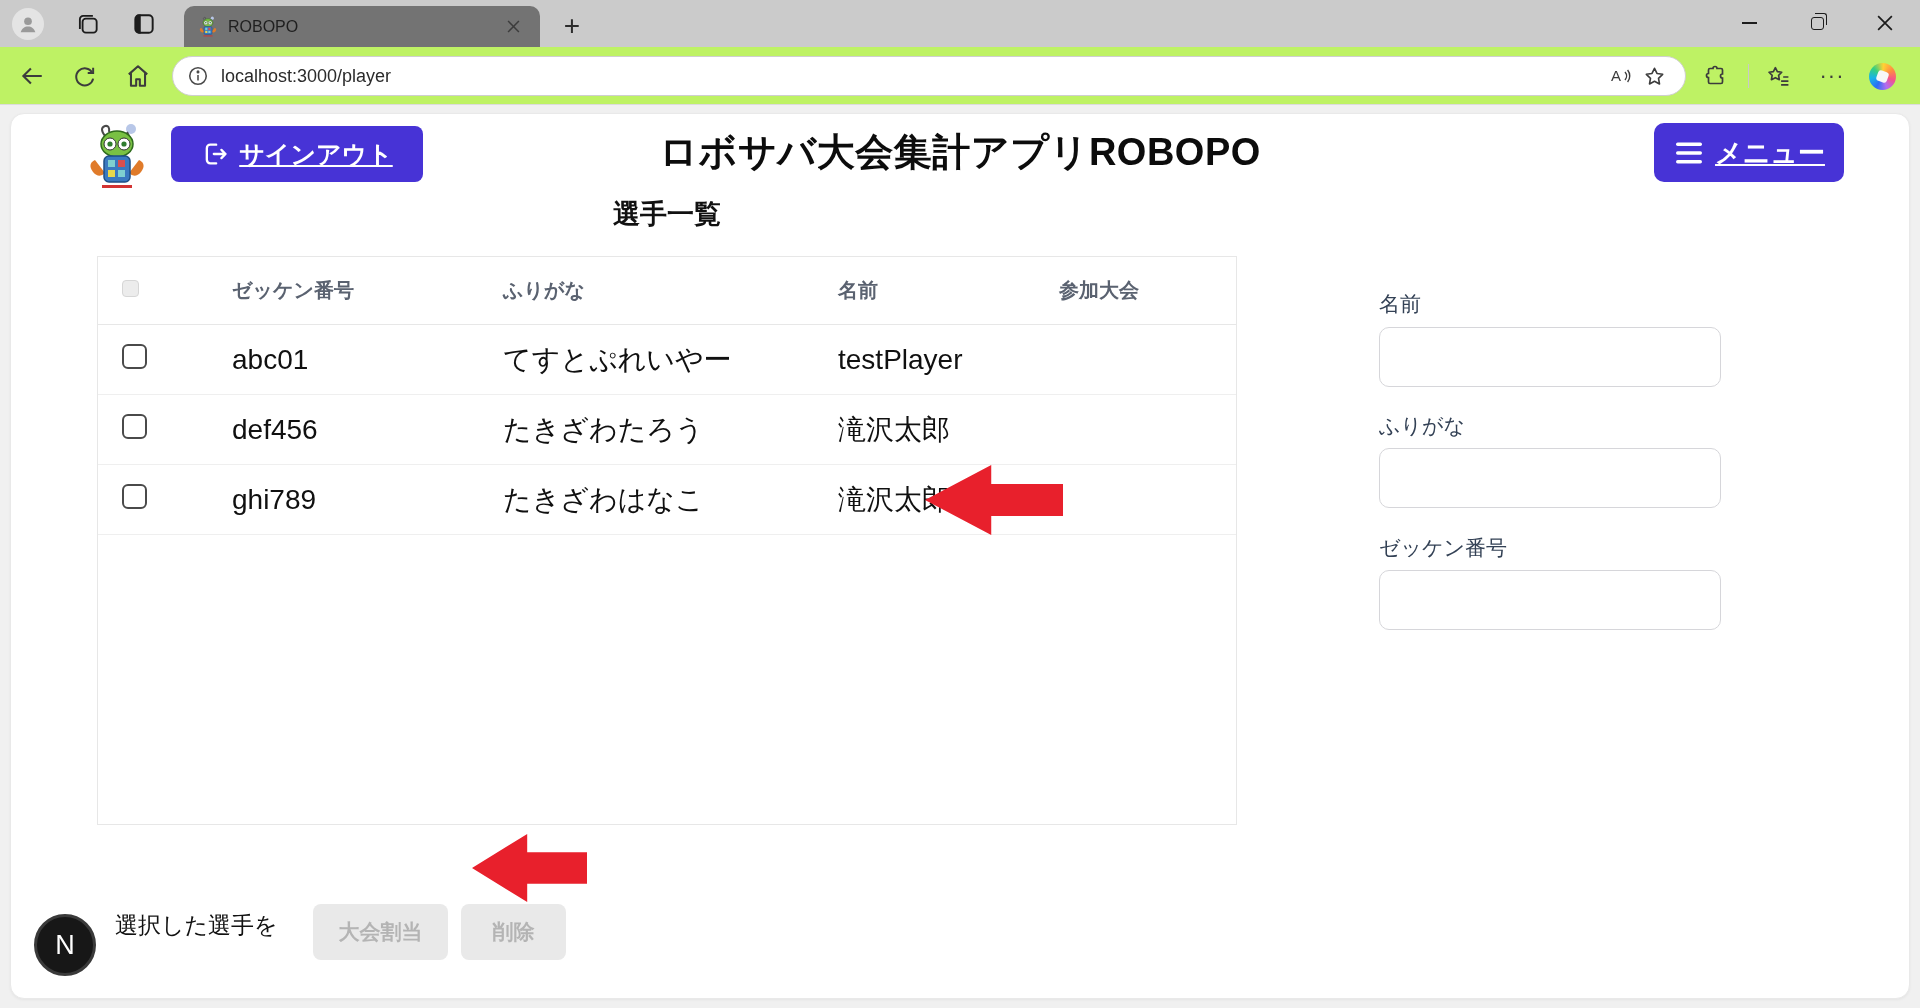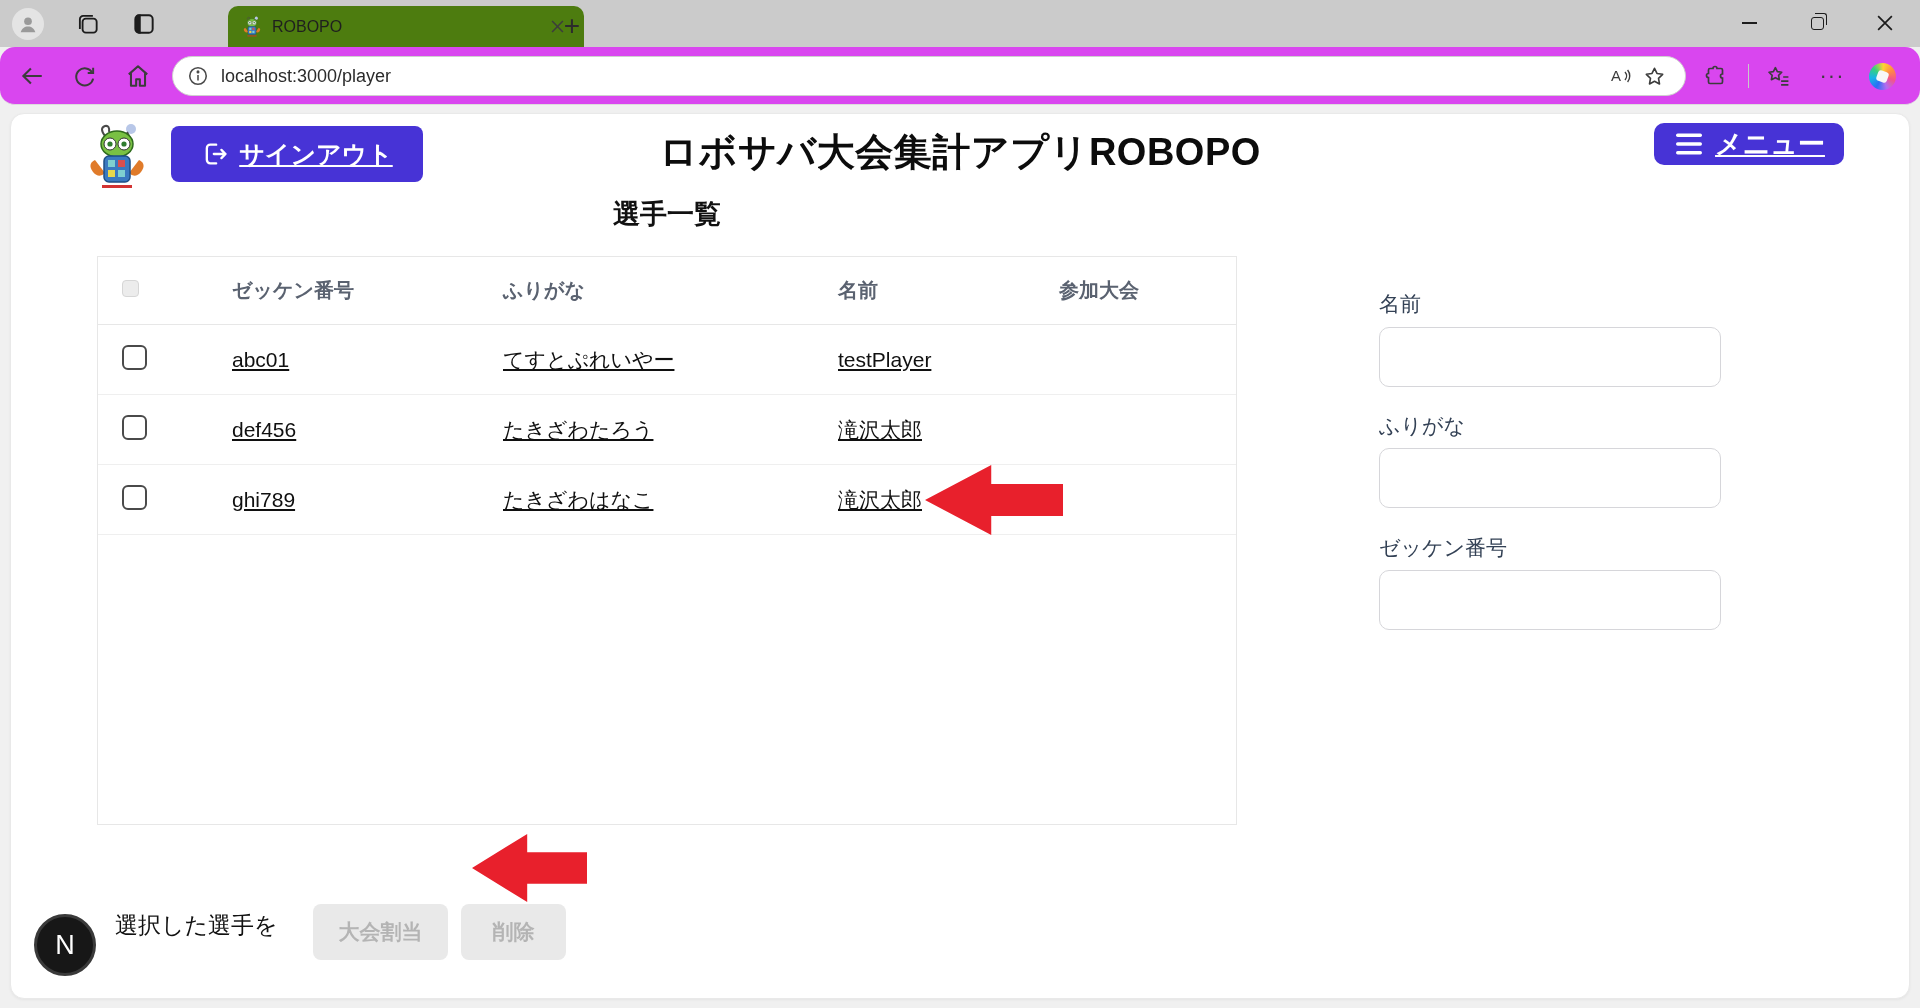--- a/index.html
+++ b/index.html
@@ -4,33 +4,33 @@
 <style>
   * { margin:0; padding:0; box-sizing:border-box; }
   html,body { width:1920px; height:1008px; overflow:hidden;
     font-family:"Liberation Sans","DejaVu Sans",sans-serif; }
   .stage { position:relative; width:1920px; height:1008px; background:#f0f0f0; }
 
   
   .tabstrip { position:absolute; left:0; top:0; width:1920px; height:47px; background:#cbcbcb; }
   .ts-icon { position:absolute; top:8px; width:32px; height:32px; display:flex; align-items:center; justify-content:center; }
   .avatar-circ { width:32px; height:32px; border-radius:50%; background:#e4e4e4; overflow:hidden; display:flex; align-items:center; justify-content:center; }
-  .tab { position:absolute; left:184px; top:6px; width:356px; height:41px; background:#4d7c0f;
-    border-radius:10px 10px 0 0; display:flex; align-items:center; padding:0 14px;margin-left:44px; }
+  .tab { position:absolute; left:184px; top:6px; width:356px; height:41px; background:#737373;
+    border-radius:10px 10px 0 0; display:flex; align-items:center; padding:0 14px; }
   .tab-title { margin-left:10px; font-size:16px; color:#1f1f1f; flex:1; }
   .tab-close { width:26px; height:26px; display:flex; align-items:center; justify-content:center; border-radius:6px; }
   .newtab { position:absolute; left:552px; top:7px; width:40px; height:38px; display:flex; align-items:center; justify-content:center;
     font-size:28px; font-weight:300; color:#2c2c2c; }
   .winbtn { position:absolute; top:2px; width:42px; height:42px; display:flex; align-items:center; justify-content:center; }
   .min-glyph { display:block; width:15px; height:2px; background:#1c1c1c; }
   .restore-glyph { display:block; width:13px; height:13px; border:1.6px solid #1c1c1c; border-radius:3px; position:relative; }
   .restore-glyph::after { content:""; position:absolute; left:3px; top:-5px; width:11px; height:11px;
     border-top:1.6px solid #1c1c1c; border-right:1.6px solid #1c1c1c; border-radius:0 3px 0 0; }
 
-  .toolbar { position:absolute; left:0; top:47px; width:1920px; height:58px; background:#d946ef; border-bottom:1px solid #dcdcdc;border-radius:15px; }
+  .toolbar { position:absolute; left:0; top:47px; width:1920px; height:58px; background:#bef264; border-bottom:1px solid #dcdcdc; }
   .tb-icon { position:absolute; top:9px; width:40px; height:40px; display:flex; align-items:center; justify-content:center; border-radius:8px; }
   .pill { position:absolute; left:172px; top:9px; width:1514px; height:40px; background:#ffffff; border:1px solid #cfcfcf;
     border-radius:20px; display:flex; align-items:center; padding:0 14px; }
   .url-text { margin-left:12px; font-size:18px; color:#2b2b2b; flex:1; }
   .pill-icon { width:34px; height:34px; display:flex; align-items:center; justify-content:center; }
   .vdiv { position:absolute; left:1748px; top:17px; width:1px; height:24px; background:#c9c9c9; }
   .more-dots { font-size:22px; color:#3c3c3c; letter-spacing:1px; }
   .copilot { width:27px; height:27px; border-radius:50%;
     background:conic-gradient(from 210deg,#2a6df5,#18b3e8,#35d07f,#ffd234,#ff8c42,#f4538a,#b36cf0,#2a6df5); position:relative; }
   .copilot::after { content:""; position:absolute; left:8px; top:8px; width:11px; height:11px; background:#f7f7f7; border-radius:3px; transform:rotate(20deg); }
@@ -38,28 +38,28 @@
   
   .page { position:absolute; left:0; top:105px; width:1920px; height:903px; background:#f0f0f0; }
   .card { position:absolute; left:10px; top:8px; width:1900px; height:886px; background:#ffffff;
     border:1px solid #e9e9e9; border-radius:14px; box-shadow:0 1px 3px rgba(0,0,0,.05); }
 
   .logo { position:absolute; left:74px; top:8px; width:64px; height:68px; }
   .btn { display:flex; align-items:center; justify-content:center; gap:10px; background:#4733d6; color:#ffffff;
     border:none; border-radius:8px; cursor:pointer; font-family:inherit;text-decoration:underline; }
   .signout { position:absolute; left:160px; top:12px; width:252px; height:56px; font-size:25px; font-weight:bold; }
   .apptitle { position:absolute; left:0; top:13px; width:100%; text-align:center; font-size:38px; font-weight:800; color:#0c0c0c; letter-spacing:.5px; }
-  .menubtn { position:absolute; left:1643px; top:9px; width:190px; height:42px; border-radius:10px; font-size:27px; font-weight:bold; }
+  .menubtn { position:absolute; left:1643px; top:9px; width:190px; height:59px; border-radius:10px; font-size:27px; font-weight:bold; }
 
   .heading { position:absolute; left:86px; top:82px; width:1140px; text-align:center; font-size:27px; font-weight:bold; color:#111; }
 
   .ptable { position:absolute; left:86px; top:142px; width:1140px; height:569px; border:1px solid #e7e7e7; background:#fff; }
   .trow { display:grid; grid-template-columns:110px 271px 335px 221px auto; align-items:center; }
   .trow.head { height:68px; border-bottom:1px solid #e7e7e7; color:#5a6270; font-size:20px; font-weight:600; }
-  .trow.data { height:70px; border-bottom:1px solid #efefef; color:#101010; font-size:21px;text-decoration:underline; }
+  .trow.data { height:70px; border-bottom:1px solid #efefef; color:#101010; font-size:28px; }
   .tcell { padding-left:24px; }
   .cb-head { width:17px; height:17px; background:#ececec; border:1px solid #d6d6d6; border-radius:4px; display:inline-block; }
   .cb-row { width:25px; height:25px; background:#fff; border:2px solid #4a4a4a; border-radius:6px; display:inline-block; }
 
   .arrow-red { position:absolute; background:#e8202c;
     clip-path:polygon(0 50%, 48% 0, 48% 27%, 100% 27%, 100% 73%, 48% 73%, 48% 100%); }
   .arrow-1 { left:914px; top:351px; width:138px; height:70px; }
   .arrow-2 { left:461px; top:720px; width:115px; height:68px; }
 
   .success-msg { position:absolute; left:67px; top:740px; font-size:22px; font-weight:bold; color:#1fc15c; }

